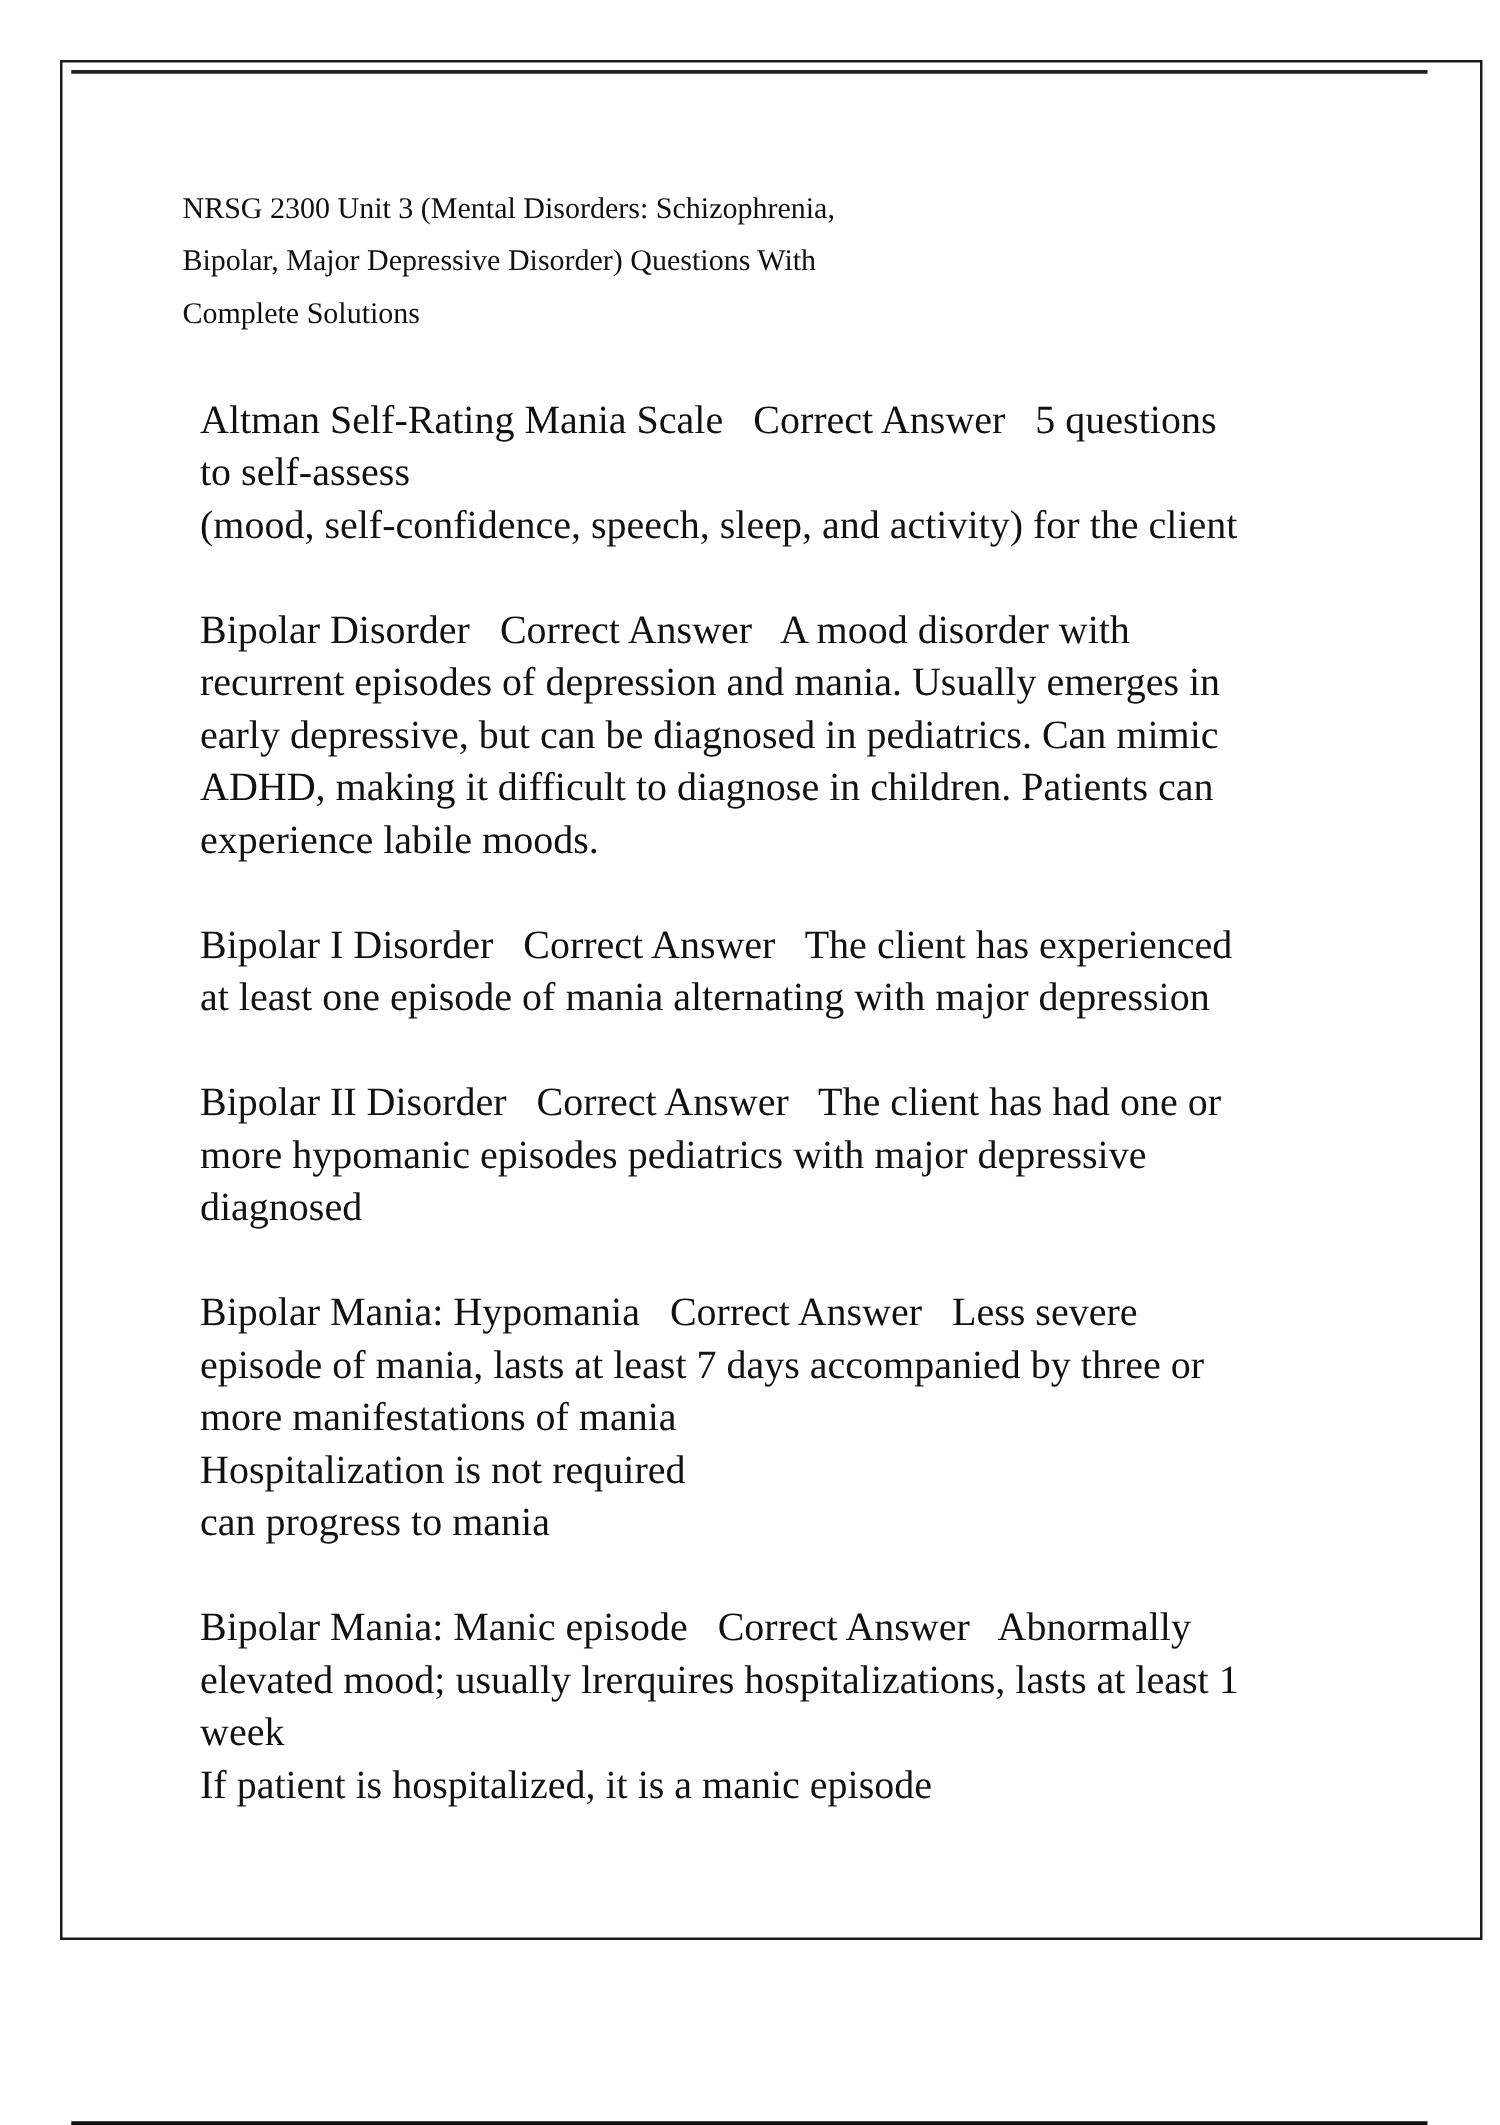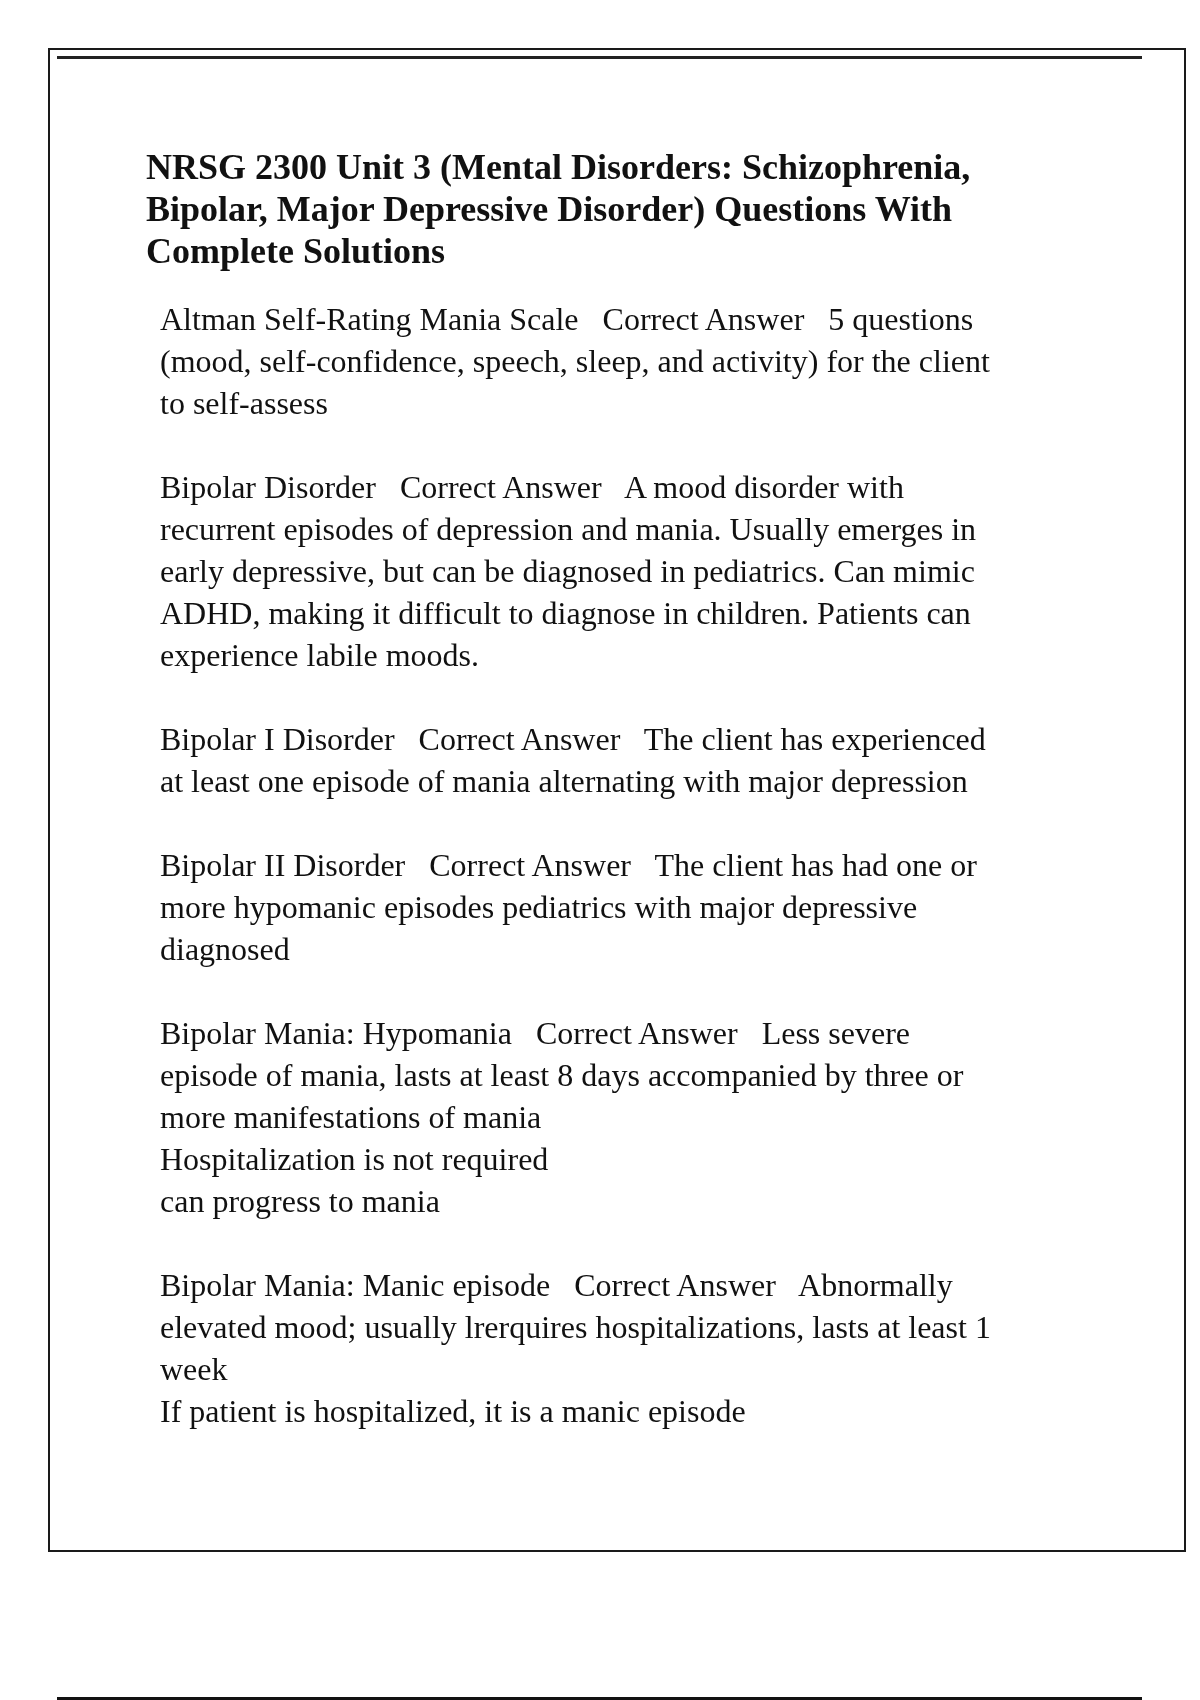--- a/index.html
+++ b/index.html
@@ -42,23 +42,23 @@
     }
     .content {
       position: absolute;
       left: 146px;
       top: 146px;
       width: 1000px;
       font-size: 32px;
       line-height: 42px;
     }
     .title {
-      font-weight: bold;
-      margin: 0 0 26px 0;
-      font-size: 36px;
+      font-weight: normal;
+      margin: 0 0 42px 0;
+      font-size: 24px;
       line-height: 42px;
     }
     .entry {
       margin: 0 0 42px 14px;
     }
     .line {
       display: block;
       white-space: pre;
       height: 42px;
     }
@@ -71,22 +71,22 @@
 
 <div class="content">
   <div class="title">
     <span class="line">NRSG 2300 Unit 3 (Mental Disorders: Schizophrenia,</span>
     <span class="line">Bipolar, Major Depressive Disorder) Questions With</span>
     <span class="line">Complete Solutions</span>
   </div>
 
   <div class="entry">
     <span class="line">Altman Self-Rating Mania Scale   Correct Answer   5 questions</span>
+    <span class="line">to self-assess</span>
     <span class="line">(mood, self-confidence, speech, sleep, and activity) for the client</span>
-    <span class="line">to self-assess</span>
   </div>
 
   <div class="entry">
     <span class="line">Bipolar Disorder   Correct Answer   A mood disorder with</span>
     <span class="line">recurrent episodes of depression and mania. Usually emerges in</span>
     <span class="line">early depressive, but can be diagnosed in pediatrics. Can mimic</span>
     <span class="line">ADHD, making it difficult to diagnose in children. Patients can</span>
     <span class="line">experience labile moods.</span>
   </div>
 
@@ -96,21 +96,21 @@
   </div>
 
   <div class="entry">
     <span class="line">Bipolar II Disorder   Correct Answer   The client has had one or</span>
     <span class="line">more hypomanic episodes pediatrics with major depressive</span>
     <span class="line">diagnosed</span>
   </div>
 
   <div class="entry">
     <span class="line">Bipolar Mania: Hypomania   Correct Answer   Less severe</span>
-    <span class="line">episode of mania, lasts at least 8 days accompanied by three or</span>
+    <span class="line">episode of mania, lasts at least 7 days accompanied by three or</span>
     <span class="line">more manifestations of mania</span>
     <span class="line">Hospitalization is not required</span>
     <span class="line">can progress to mania</span>
   </div>
 
   <div class="entry">
     <span class="line">Bipolar Mania: Manic episode   Correct Answer   Abnormally</span>
     <span class="line">elevated mood; usually lrerquires hospitalizations, lasts at least 1</span>
     <span class="line">week</span>
     <span class="line">If patient is hospitalized, it is a manic episode</span>

